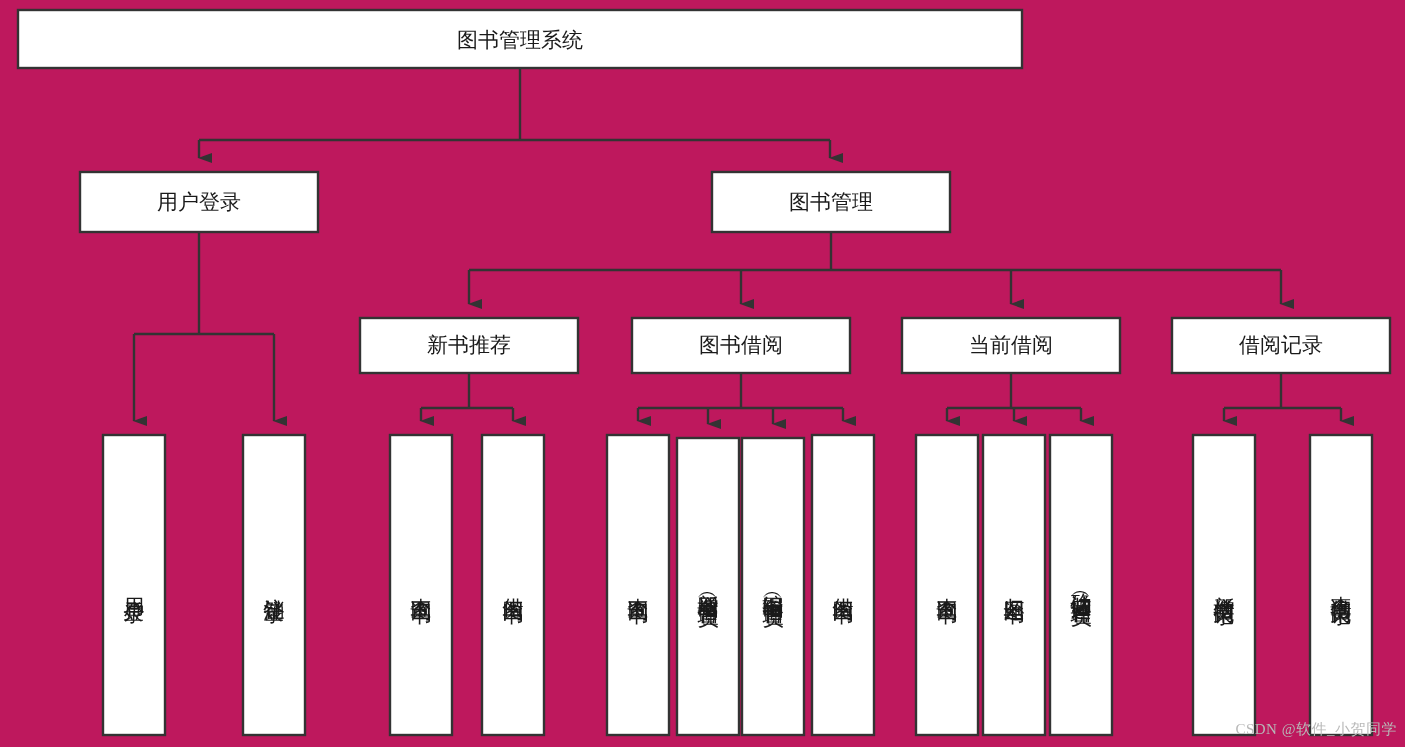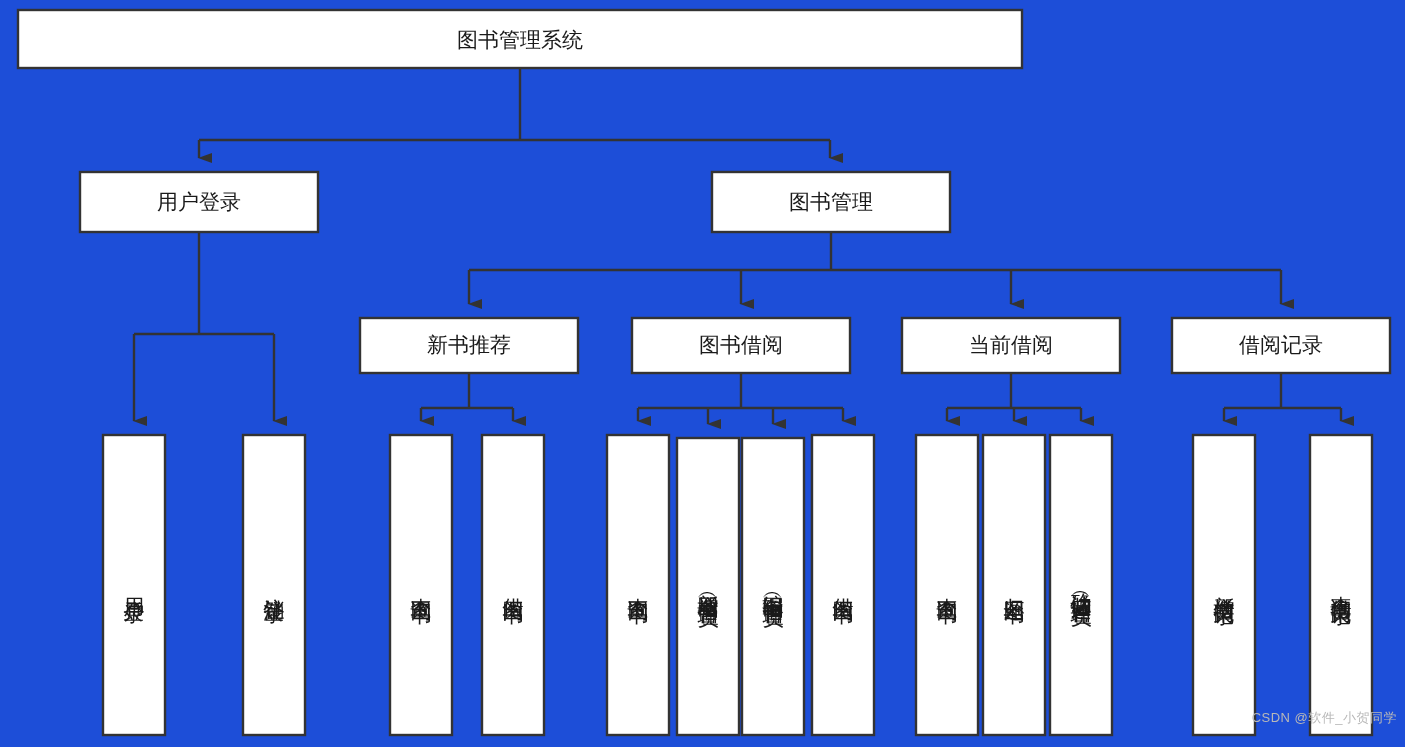--- a/index.html
+++ b/index.html
@@ -11,21 +11,21 @@
   body {
     width: 1405px;
     height: 747px;
     overflow: hidden;
     font-family: "DejaVu Sans", "Liberation Sans", sans-serif;
   }
   #diagram-root {
     position: relative;
     width: 1405px;
     height: 747px;
-    background: #1d4ed8;
+    background: #be185d;
   }
   svg.diagram-canvas {
     position: absolute;
     left: 0;
     top: 0;
     width: 1405px;
     height: 747px;
     display: block;
   }
   .node-rect {
@@ -55,23 +55,23 @@
     stroke-width: 2.4;
     fill: none;
   }
   .arrow-head {
     fill: #333333;
     stroke: none;
   }
   .watermark-text {
     position: absolute;
     right: 8px;
-    bottom: 20px;
-    font-family: Liberation Sans, sans-serif;
-    font-size: 13px;
+    bottom: 8px;
+    font-family: Liberation Serif, serif;
+    font-size: 15px;
     color: #b8b8b8;
     white-space: nowrap;
     pointer-events: none;
     letter-spacing: 0.5px;
   }
 </style>
 </head>
 <body>
 
 <div id="diagram-root">

